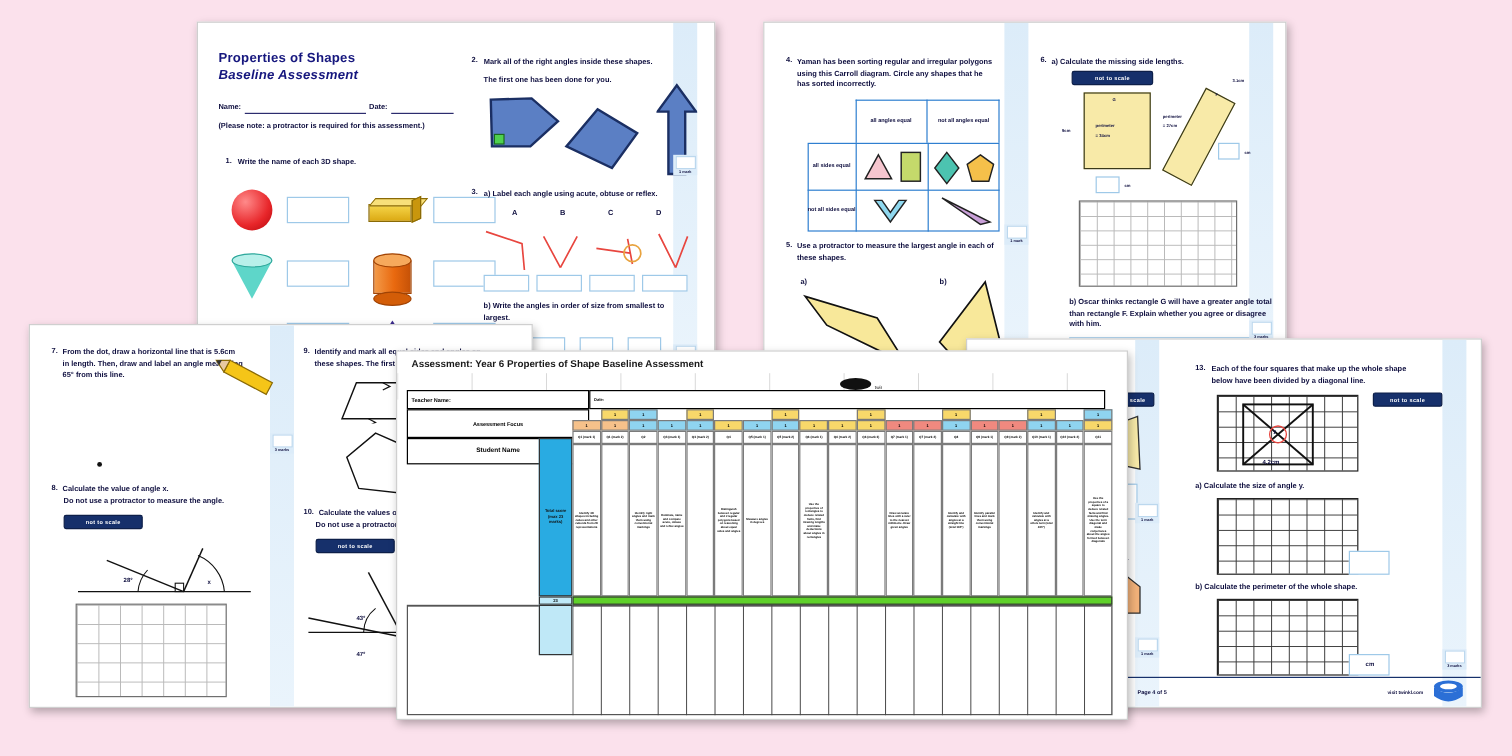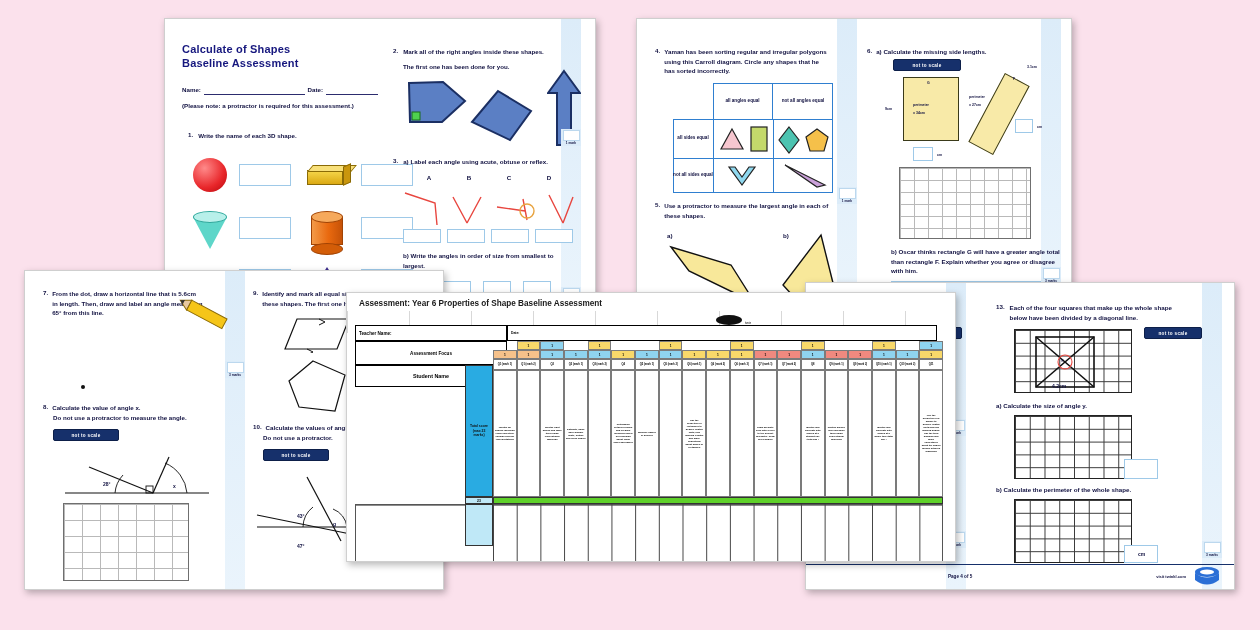--- a/index.html
+++ b/index.html
@@ -89,22 +89,22 @@
 </style>
 </head>
 <body>
 
 <div id="stage">
 
   <div class="sheet ws" style="left:164px; top:18px; width:432px; height:290px;">
     <div class="ws-inner">
       <div class="markcol" style="right:14px;"></div>
       <div style="position:absolute;left:17px;top:24px;width:190px;">
-        <div class="title1">Calculate of Shapes</div>
-        <div class="title1" style="margin-top:2px;">Baseline Assessment</div>
+        <div class="title1">Properties of Shapes</div>
+        <div class="title1" style="margin-top:2px;font-style:italic;">Baseline Assessment</div>
       </div>
 
       <div style="position:absolute;left:17px;top:66px;width:196px;display:flex;align-items:flex-end;gap:3px;">
         <span class="qtxt">Name:</span>
         <span class="rule" style="flex:1;"></span>
         <span class="qtxt">Date:</span>
         <span class="rule" style="width:52px;"></span>
       </div>
       <div class="qtxt" style="position:absolute;left:17px;top:82px;width:178px;">(Please note: a protractor is required for this assessment.)</div>
 
@@ -425,21 +425,21 @@
       <span class="xtiny" style="position:absolute;left:142px;bottom:10px;font-size:4.6px;">Page 4 of 5</span>
       <span class="xtiny" style="position:absolute;right:48px;bottom:10px;font-size:4px;">visit twinkl.com</span>
       <svg style="position:absolute;right:12px;bottom:2px;" width="30" height="22" viewBox="0 0 30 22">
         <ellipse cx="15" cy="7" rx="12" ry="5" fill="#2b6fd6"></ellipse>
         <path d="M3 8 q12 9 24 0 v7 q-12 9 -24 0z" fill="#2b6fd6"></path>
         <ellipse cx="15" cy="7" rx="7" ry="2.4" fill="#fff"></ellipse>
       </svg>
     </div>
   </div>
 
-  <div class="sheet ss" style="left:346px; top:292px; width:610px; height:270px; background:#fff;">
+  <div class="sheet ss" style="left:330px; top:292px; width:610px; height:308px; background:#fff;">
     <div class="ws-inner">
       <div class="ss-title" style="position:absolute;left:12px;top:6px;">Assessment: Year 6 Properties of Shape Baseline Assessment</div>
 
       <div style="position:absolute;left:0;top:18px;right:0;height:22px;
                   background-image:linear-gradient(to right,#d8d8d8 .6px,transparent .6px);background-size:62px 100%;"></div>
 
       <svg style="position:absolute;left:368px;top:20px;" width="36" height="14" viewBox="0 0 36 14">
         <ellipse cx="14" cy="7" rx="13" ry="5" fill="#111"></ellipse>
         <text x="30" y="11" font-size="4" fill="#111" font-family="Liberation Sans, sans-serif">twinkl</text>
       </svg>

